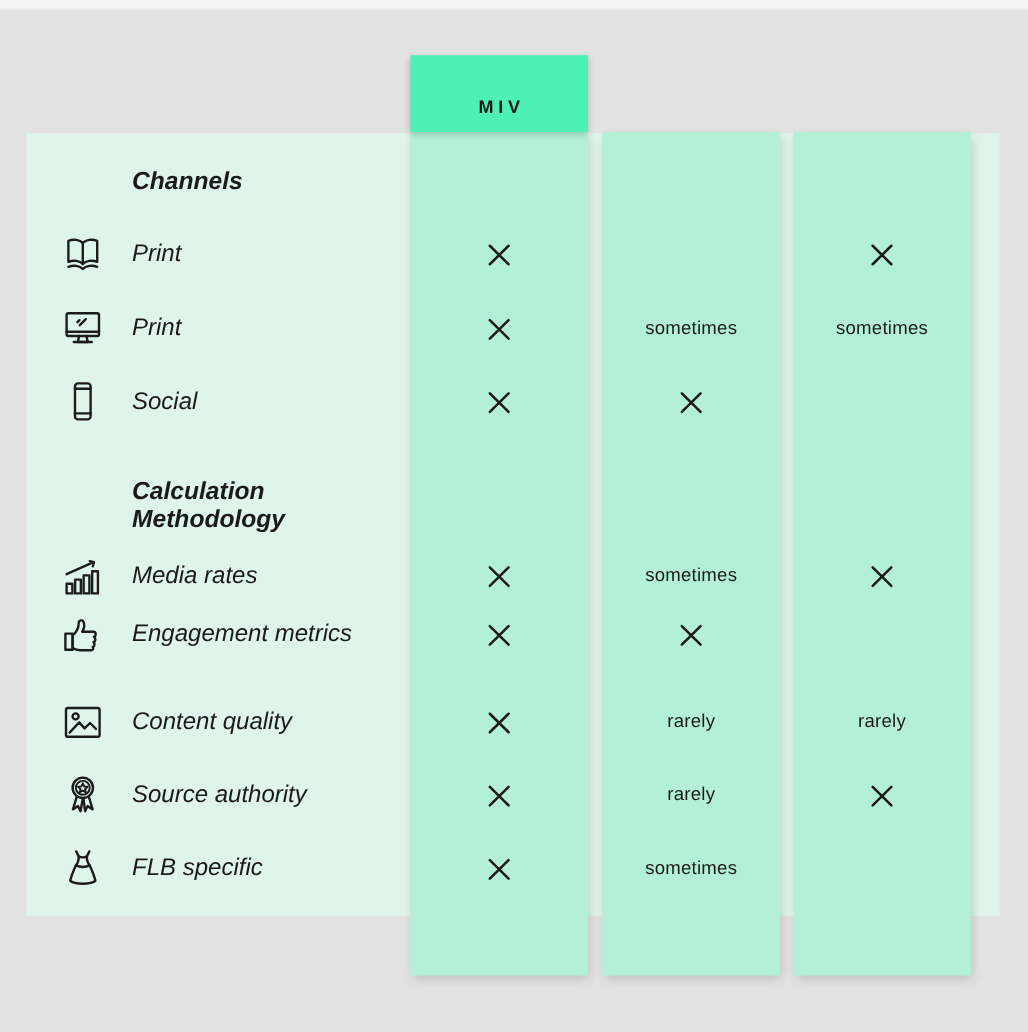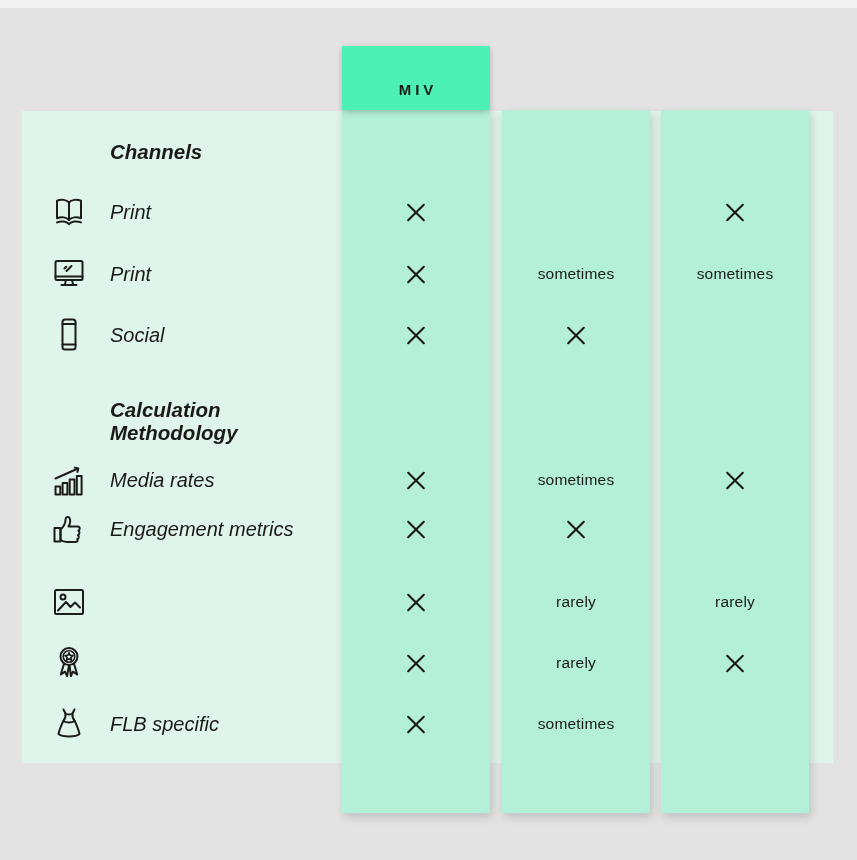--- a/index.html
+++ b/index.html
@@ -193,20 +193,21 @@
       <div class="row" style="top: 573px;">
         <span class="row-icon">
           <svg width="40" height="34" viewBox="0 0 40 34">
             <g fill="none" stroke="#1c1c1c" stroke-width="2" stroke-linecap="round" stroke-linejoin="round">
       <rect x="6" y="5" width="28" height="24" rx="1.5"></rect>
       <circle cx="14" cy="12" r="2.5"></circle>
       <path d="M9 25.5 L17 17 L21.5 22 L26 17.5 L31 22.5"></path>
     </g>
           </svg>
         </span>
+        <div class="row-label">Content quality</div>
         <div class="cell" style="left: 342px;">
           <svg width="20" height="19" viewBox="0 0 20 19">
      <path d="M2.2 1.8 L17.8 17.2 M17.8 1.8 L2.2 17.2" stroke="#1a1a1a" stroke-width="2.1" stroke-linecap="round" fill="none"></path>
    </svg>
         </div>
         <div class="cell" style="left: 502px;">
           <span>rarely</span>
         </div>
         <div class="cell" style="left: 661px;">
           <span>rarely</span>
@@ -217,20 +218,21 @@
           <svg width="40" height="40" viewBox="0 0 40 40">
             <g fill="none" stroke="#1c1c1c" stroke-width="2" stroke-linecap="round" stroke-linejoin="round">
       <circle cx="20" cy="13.5" r="8.5"></circle>
       <circle cx="20" cy="13.5" r="5.8" stroke-width="1.6"></circle>
       <path stroke-width="1.6" d="M20 9.8 L21.2 12.3 L24 12.6 L21.9 14.5 L22.5 17.2 L20 15.8 L17.5 17.2 L18.1 14.5 L16 12.6 L18.8 12.3 Z"></path>
       <path d="M15 20.8 L11.8 31.5 L16 28.6 L18.1 33 L20 22.3"></path>
       <path d="M25 20.8 L28.2 31.5 L24 28.6 L21.9 33 L20.6 23"></path>
     </g>
           </svg>
         </span>
+        <div class="row-label">Source authority</div>
         <div class="cell" style="left: 342px;">
           <svg width="20" height="19" viewBox="0 0 20 19">
      <path d="M2.2 1.8 L17.8 17.2 M17.8 1.8 L2.2 17.2" stroke="#1a1a1a" stroke-width="2.1" stroke-linecap="round" fill="none"></path>
    </svg>
         </div>
         <div class="cell" style="left: 502px;">
           <span>rarely</span>
         </div>
         <div class="cell" style="left: 661px;">
           <svg width="20" height="19" viewBox="0 0 20 19">

